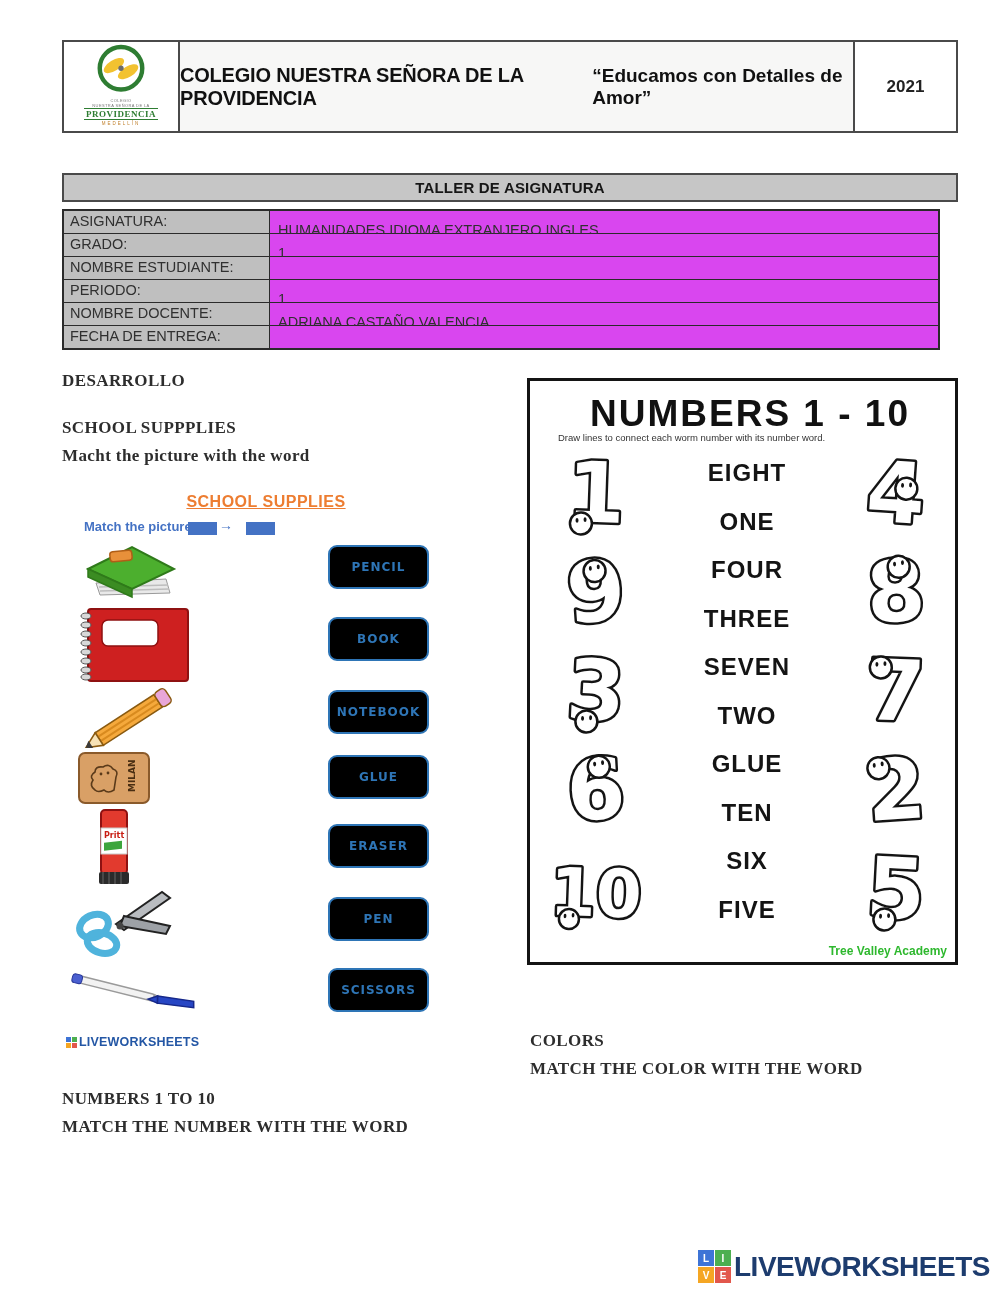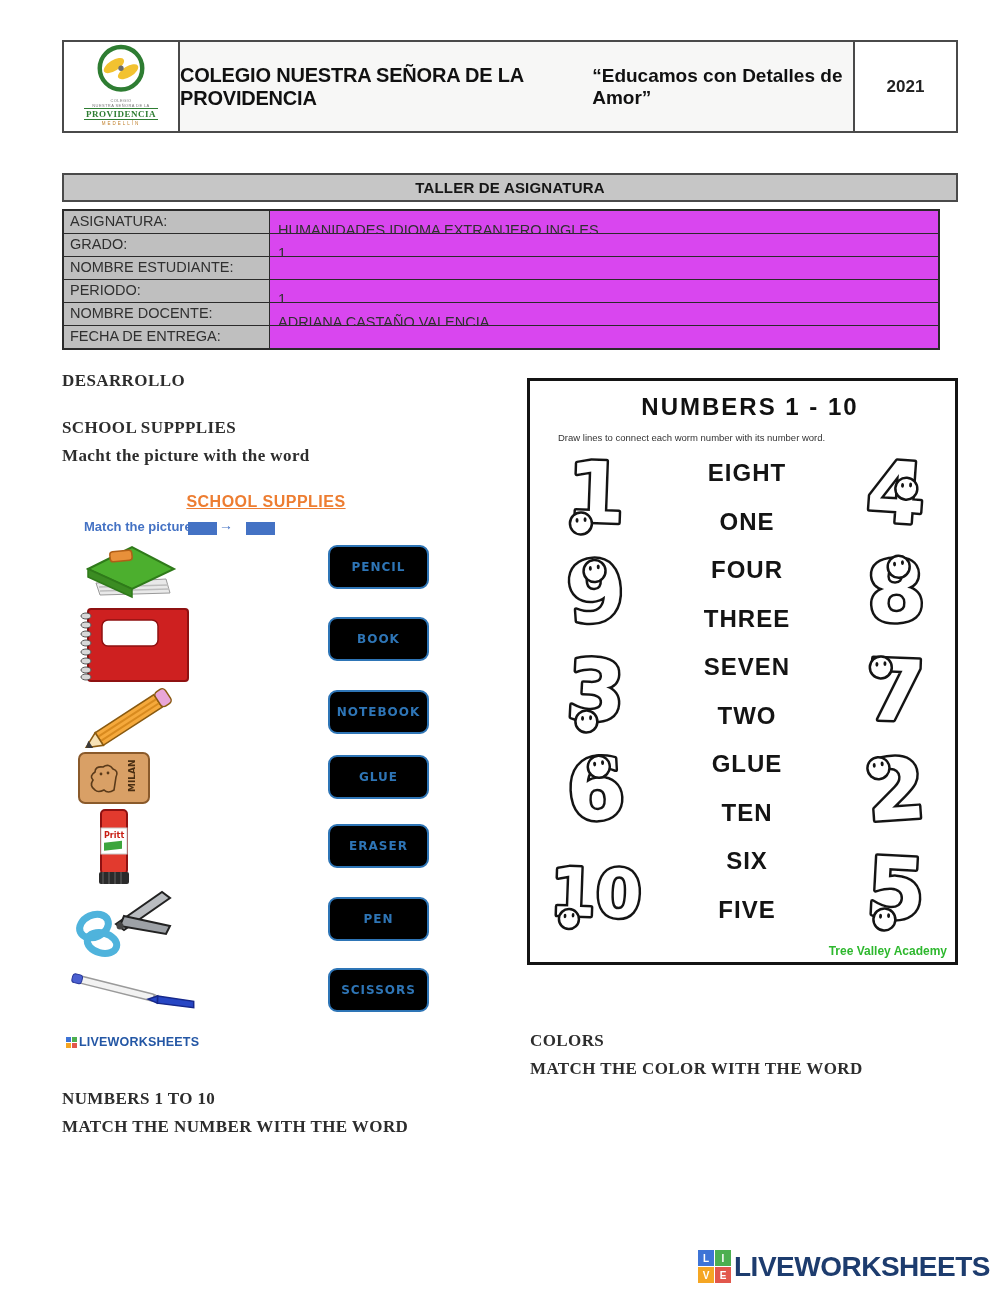--- a/index.html
+++ b/index.html
@@ -55,21 +55,21 @@
 
   .lw-small{position:absolute;left:66px;top:1035px;display:flex;align-items:center;gap:2px;}
   .lw-small .txt{font-size:12.5px;font-weight:bold;color:#2457A5;letter-spacing:.2px;}
   .mini-grid{display:grid;grid-template-columns:5px 5px;grid-template-rows:5px 5px;gap:1px;}
   .mini-grid i{display:block;}
 
   
   .numbers-box{position:absolute;left:527px;top:378px;width:431px;height:587px;
     border:3px solid #141414;box-sizing:border-box;background:#fff;}
   .nb-title{position:absolute;top:12px;left:15px;right:0;text-align:center;
-    font-size:24px;font-weight:bold;color:#111;letter-spacing:2px;}
+    font-size:37px;font-weight:bold;color:#111;letter-spacing:2px;}
   .nb-instr{position:absolute;top:51px;left:28px;font-size:9.5px;color:#333;}
   .worm-col{position:absolute;top:62px;width:115px;display:flex;flex-direction:column;}
   .worm-col.left{left:8px;} .worm-col.right{right:2px;}
   .worm{height:99px;display:flex;align-items:center;justify-content:center;}
   .worm svg text{fill:#fff;stroke:#141414;stroke-width:5px;paint-order:stroke;
     stroke-linejoin:round;font-weight:bold;font-family:"DejaVu Sans",sans-serif;}
   .nb-words{position:absolute;left:128px;top:68px;width:178px;}
   .nb-word{height:48.5px;display:flex;align-items:center;justify-content:center;
     font-size:24px;font-weight:bold;color:#141414;letter-spacing:1px;}
   .nb-credit{position:absolute;right:8px;bottom:4px;font-size:12px;font-weight:bold;color:#2EB82E;}

